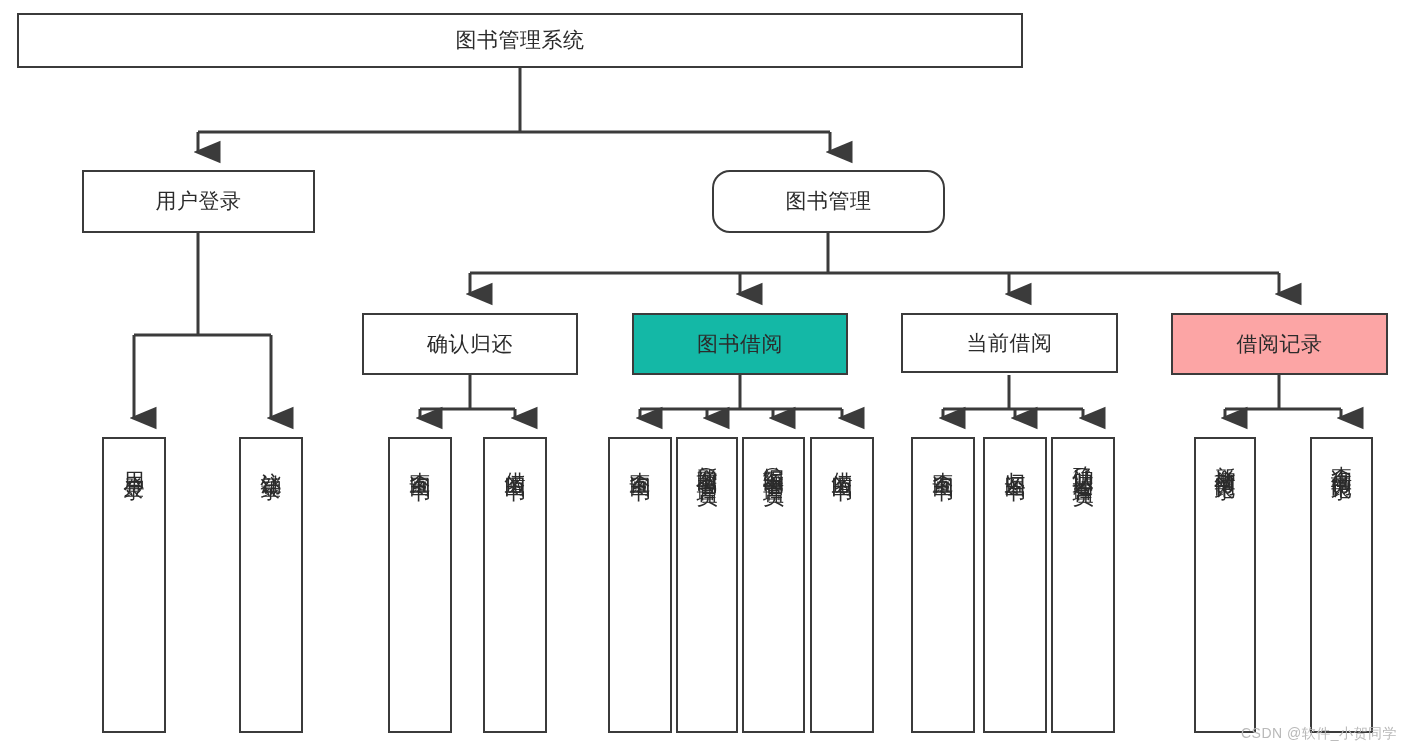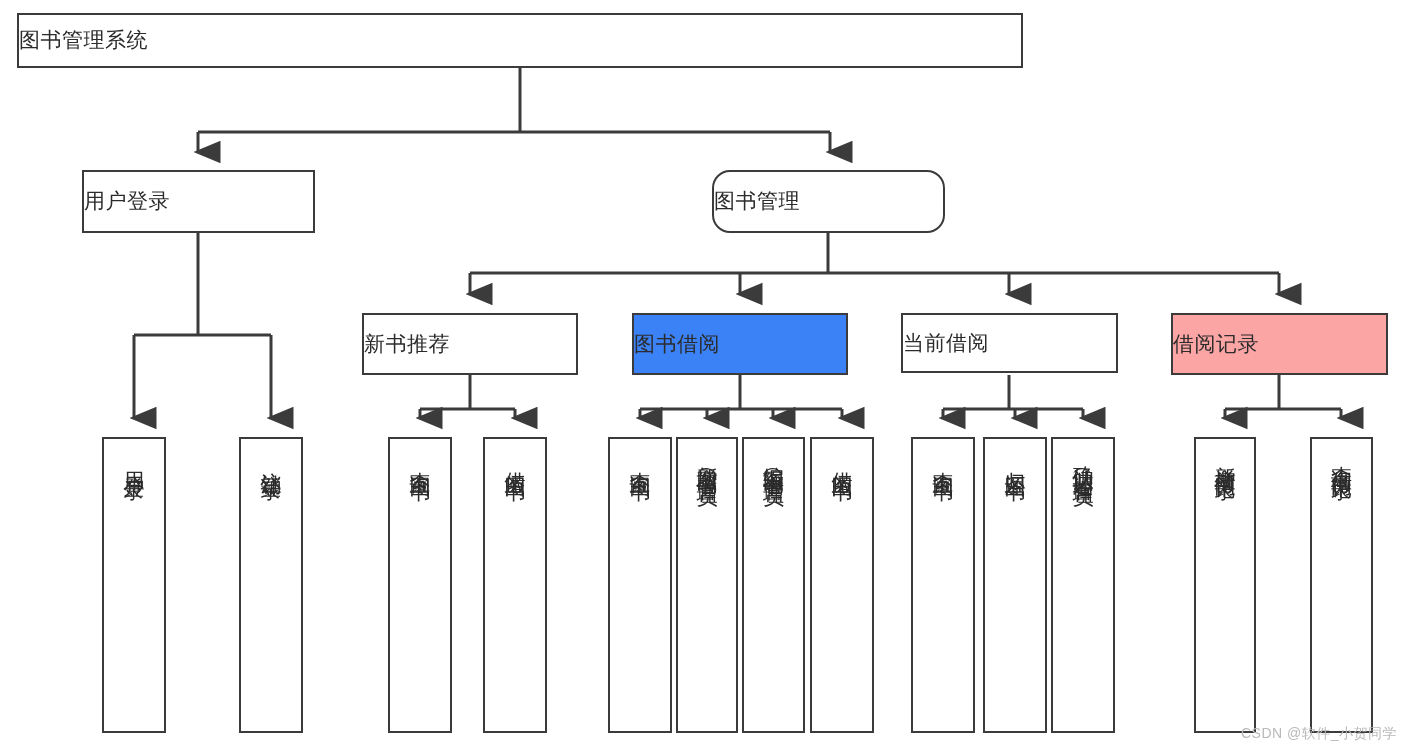--- a/index.html
+++ b/index.html
@@ -25,20 +25,21 @@
     height: 747px;
     pointer-events: none;
   }
   .node {
     position: absolute;
     box-sizing: border-box;
     background: #ffffff;
     border: 2.5px solid #3b3b3b;
     display: flex;
     align-items: center;
+    justify-content: center;
     color: #2b2b2b;
     z-index: 2;
   }
   .node-label {
     display: block;
     text-align: center;
     line-height: 1.18;
     letter-spacing: 0.5px;
   }
   .h-node .node-label {
@@ -132,23 +133,23 @@
   </div>
 
   <div class="node h-node" style="left: 82px; top: 170px; width: 233px; height: 63px; border-color: rgb(59, 59, 59); background: rgb(255, 255, 255); color: rgb(43, 43, 43);">
     <span class="node-label">用户登录</span>
   </div>
   <div class="node h-node" style="left: 712px; top: 170px; width: 233px; height: 63px; border-color: rgb(59, 59, 59); background: rgb(255, 255, 255); color: rgb(43, 43, 43); border-radius: 18px;">
     <span class="node-label">图书管理</span>
   </div>
 
   <div class="node h-node" style="left: 362px; top: 313px; width: 216px; height: 62px; border-color: rgb(59, 59, 59); background: rgb(255, 255, 255); color: rgb(43, 43, 43);">
-    <span class="node-label">新书推荐</span>
+    <span class="node-label">确认归还</span>
   </div>
-  <div class="node h-node" style="left: 632px; top: 313px; width: 216px; height: 62px; border-color: rgb(59, 59, 59); background: #3b82f6; color: rgb(43, 43, 43);">
+  <div class="node h-node" style="left: 632px; top: 313px; width: 216px; height: 62px; border-color: rgb(59, 59, 59); background: #14b8a6; color: rgb(43, 43, 43);">
     <span class="node-label">图书借阅</span>
   </div>
   <div class="node h-node" style="left: 901px; top: 313px; width: 217px; height: 60px; border-color: rgb(59, 59, 59); background: rgb(255, 255, 255); color: rgb(43, 43, 43);">
     <span class="node-label">当前借阅</span>
   </div>
   <div class="node h-node" style="left: 1171px; top: 313px; width: 217px; height: 62px; border-color: rgb(59, 59, 59); background: #fca5a5; color: rgb(43, 43, 43);">
     <span class="node-label">借阅记录</span>
   </div>
 
   <div class="node v-node" style="left: 102px; top: 437px; width: 64px; height: 296px; border-color: rgb(59, 59, 59); background: rgb(255, 255, 255); color: rgb(43, 43, 43);">

